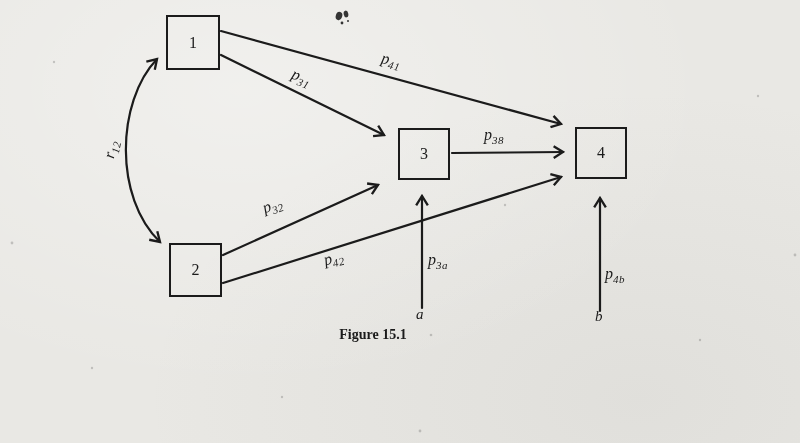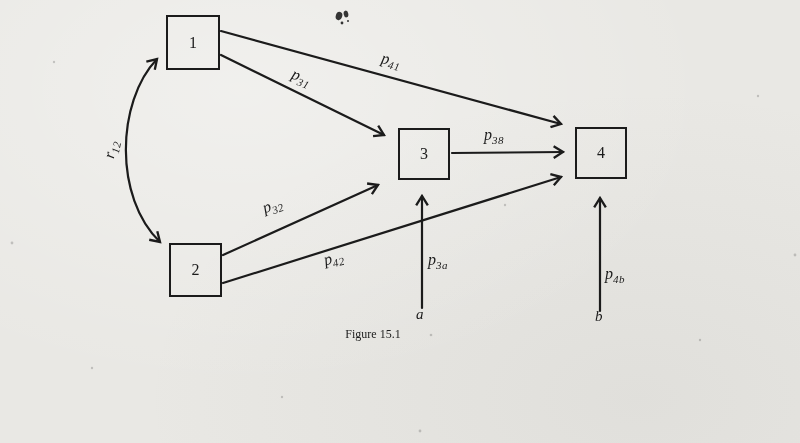--- a/index.html
+++ b/index.html
@@ -35,21 +35,21 @@
   .plabel sub{
     font-size:11px;font-style:italic;line-height:1;
     vertical-align:-4px;letter-spacing:.5px;
   }
   .reslabel{
     position:absolute;color:var(--ink);
     font-size:15px;font-style:italic;line-height:1;
   }
   .caption{
     position:absolute;left:318px;top:327px;width:110px;
-    color:var(--ink);font-weight:normal;font-size:12px;
+    color:var(--ink);font-weight:bold;font-size:14px;
     text-align:center;white-space:nowrap;
   }
   .speck{fill:var(--ink);}
 </style>
 </head>
 <body>
 
 <div class="canvas">
 
   <svg class="wires" width="800" height="443" viewBox="0 0 800 443">

